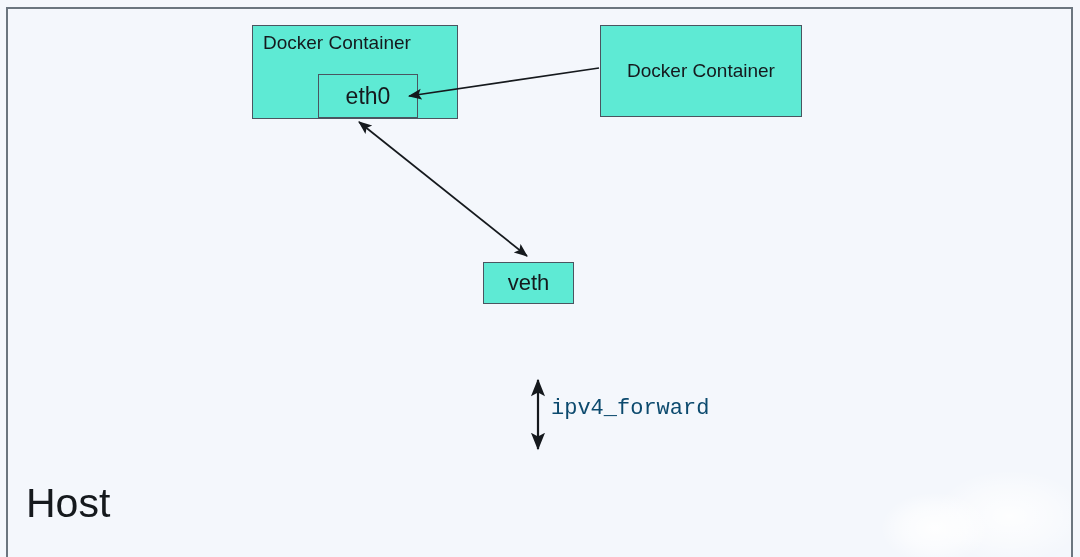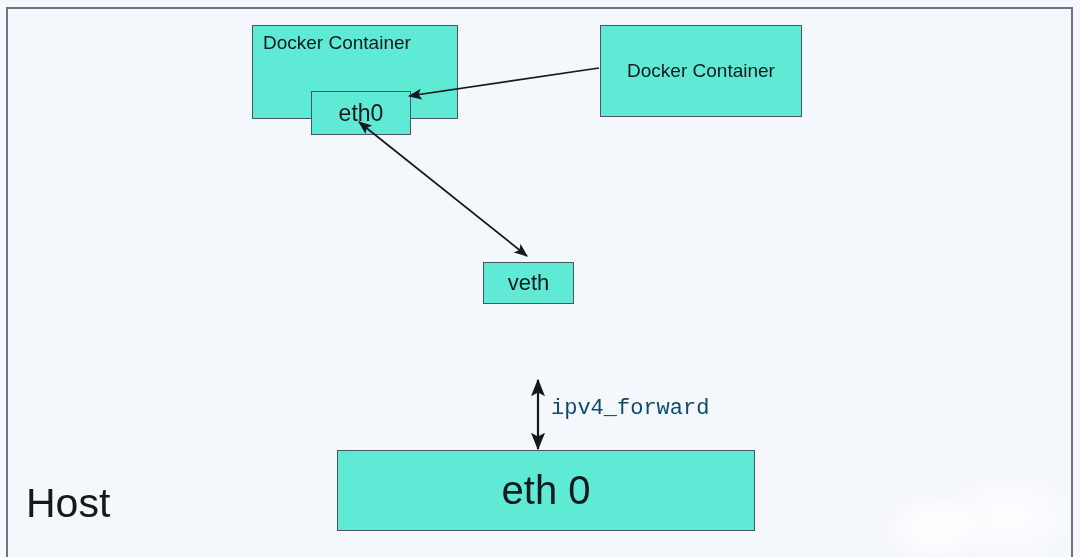--- a/index.html
+++ b/index.html
@@ -47,27 +47,26 @@
     align-items: flex-start;
     justify-content: flex-start;
     z-index: 3;
   }
   #container-box .label {
     padding: 6px 0 0 10px;
     font-size: 19px;
   }
   
   #eth0-box {
-    left: 311px;
+    left: 318px;
     top: 74px;
     width: 100px;
     height: 44px;
     font-size: 23px;
     z-index: 4;
-    margin-top: 17px;
   }
   
   #annotation-box {
     left: 600px;
     top: 25px;
     width: 202px;
     height: 92px;
     font-size: 19px;
     z-index: 3;
   }
@@ -144,23 +143,20 @@
   }
 </style>
 </head>
 <body>
 
 <div id="canvas">
 
   <div id="host-frame" class="box"></div>
 
 
-  <div id="host-eth-box" class="box">
-    <span>eth 0</span>
-  </div>
 
   <div id="container-box" class="box">
     <span class="label">Docker Container</span>
   </div>
 
   <div id="eth0-box" class="box">
     <span>eth0</span>
   </div>
 
   <div id="annotation-box" class="box">

